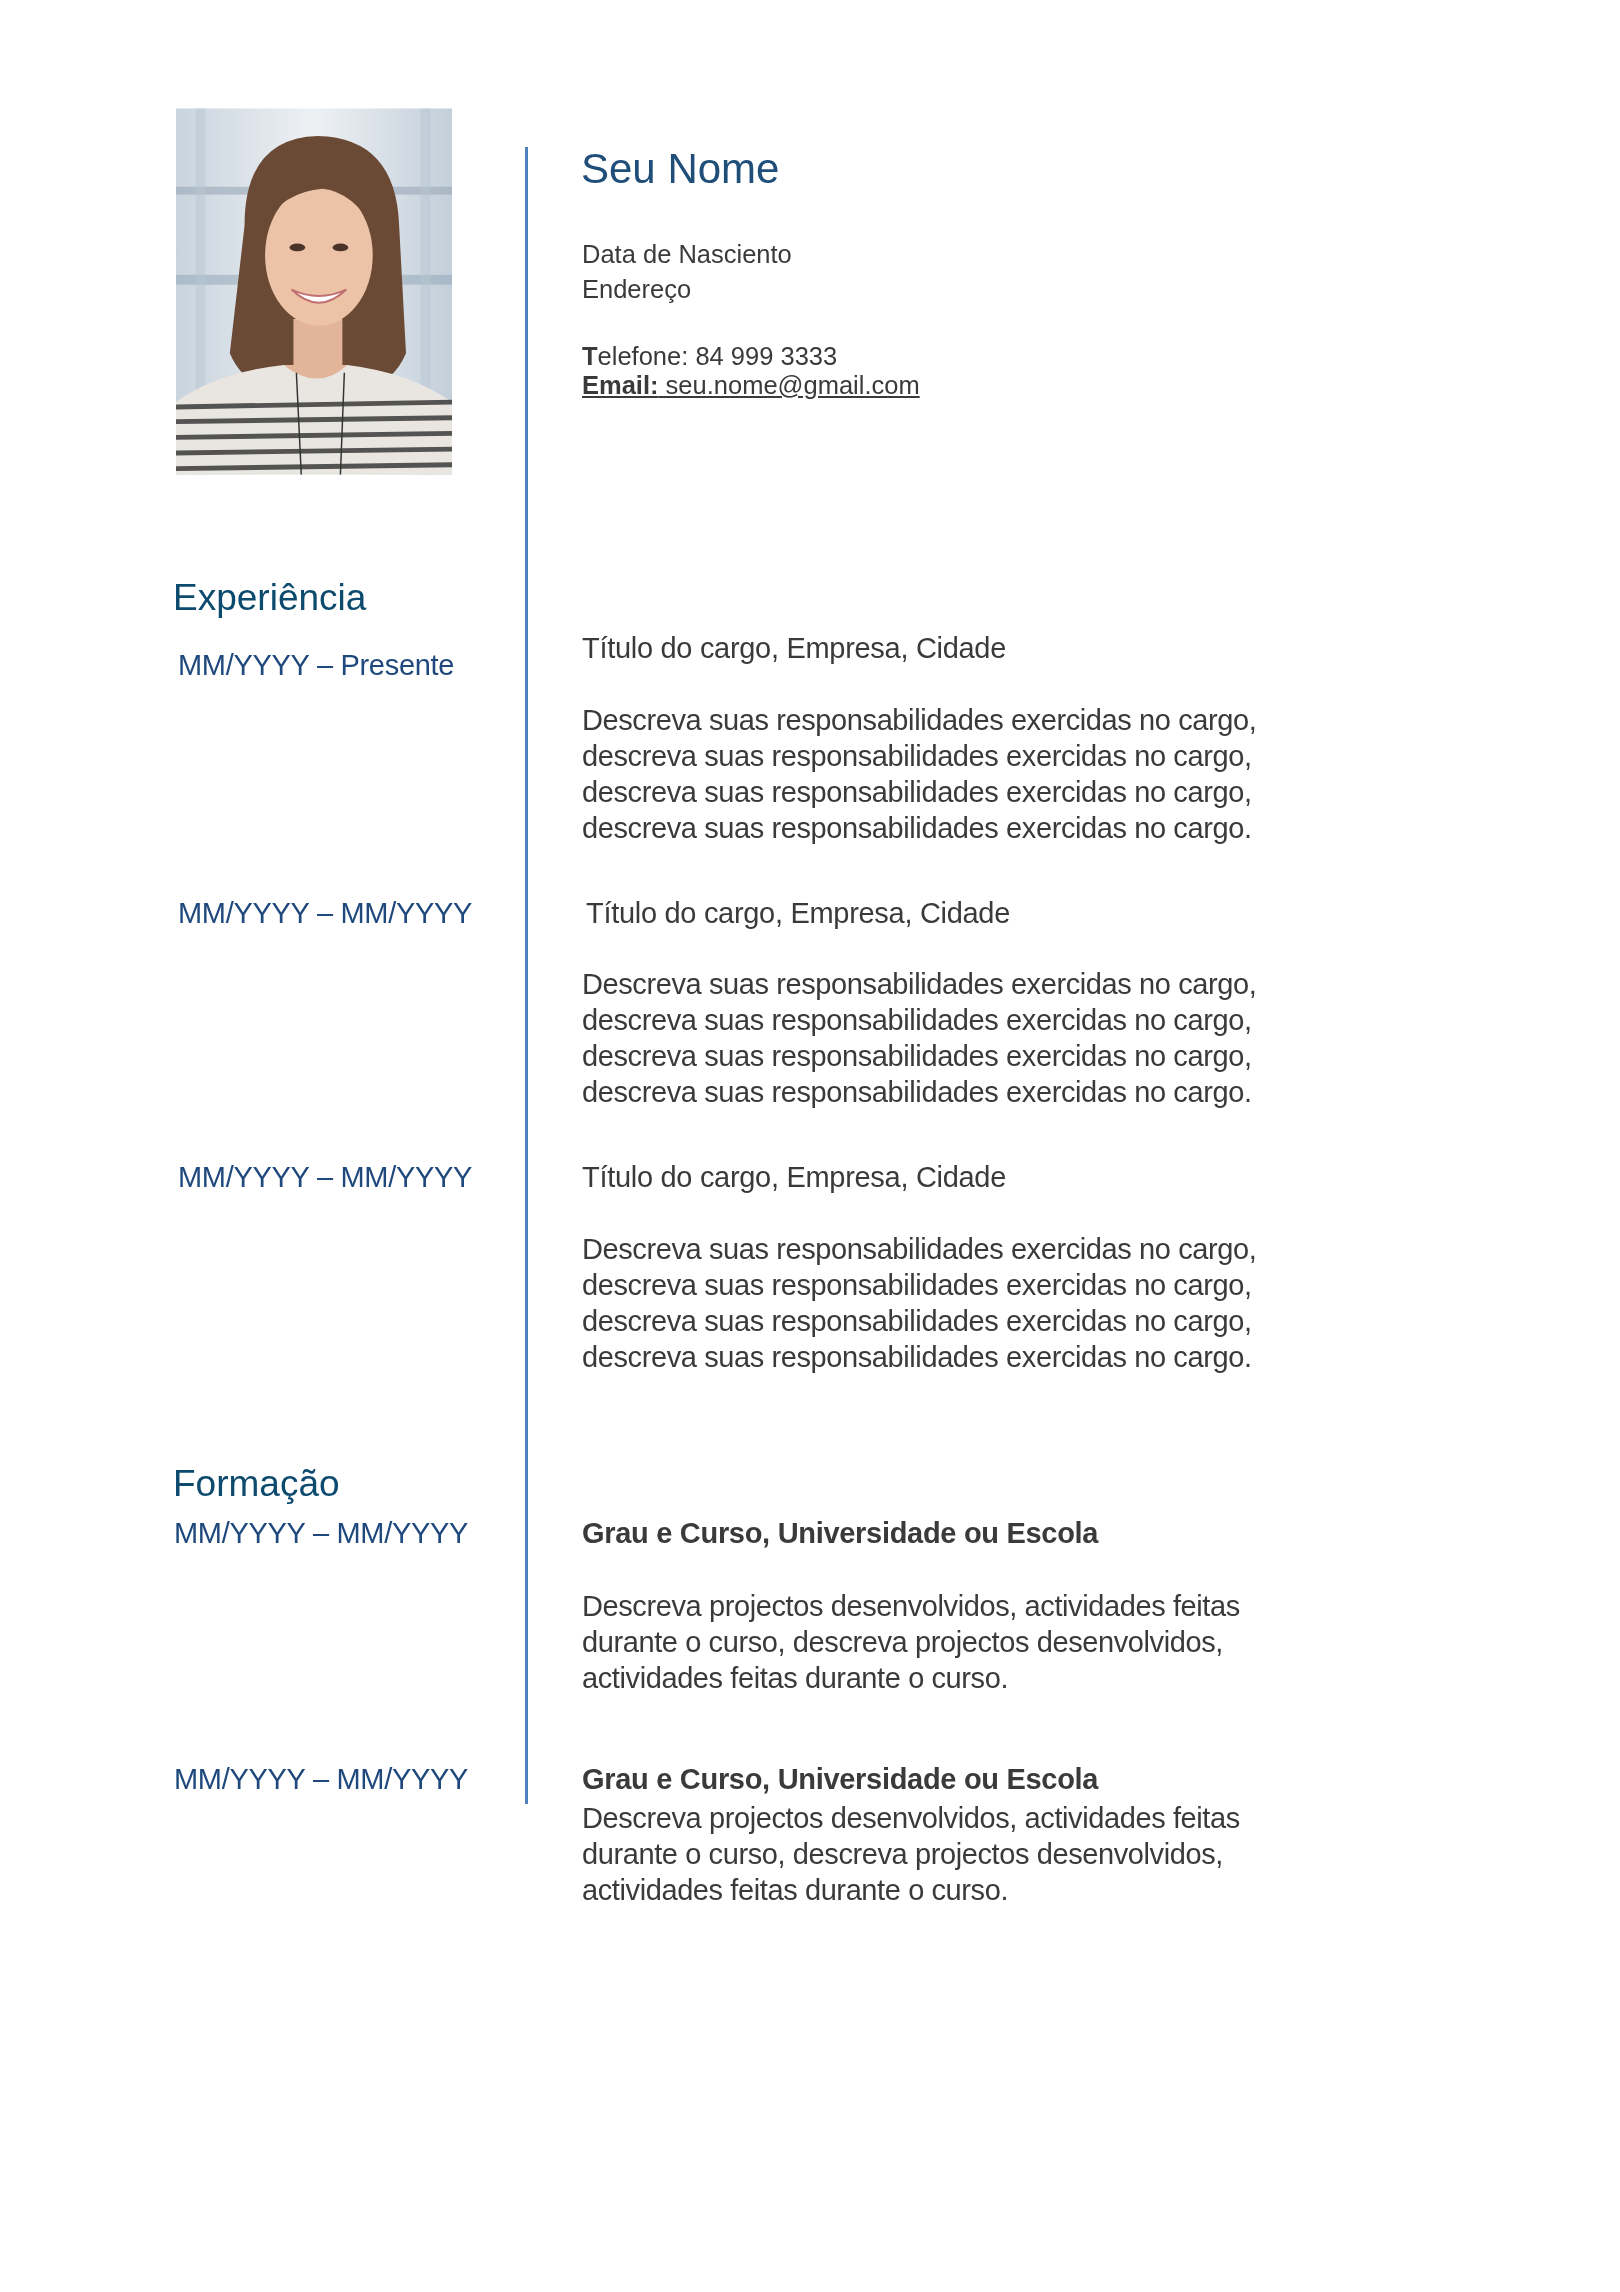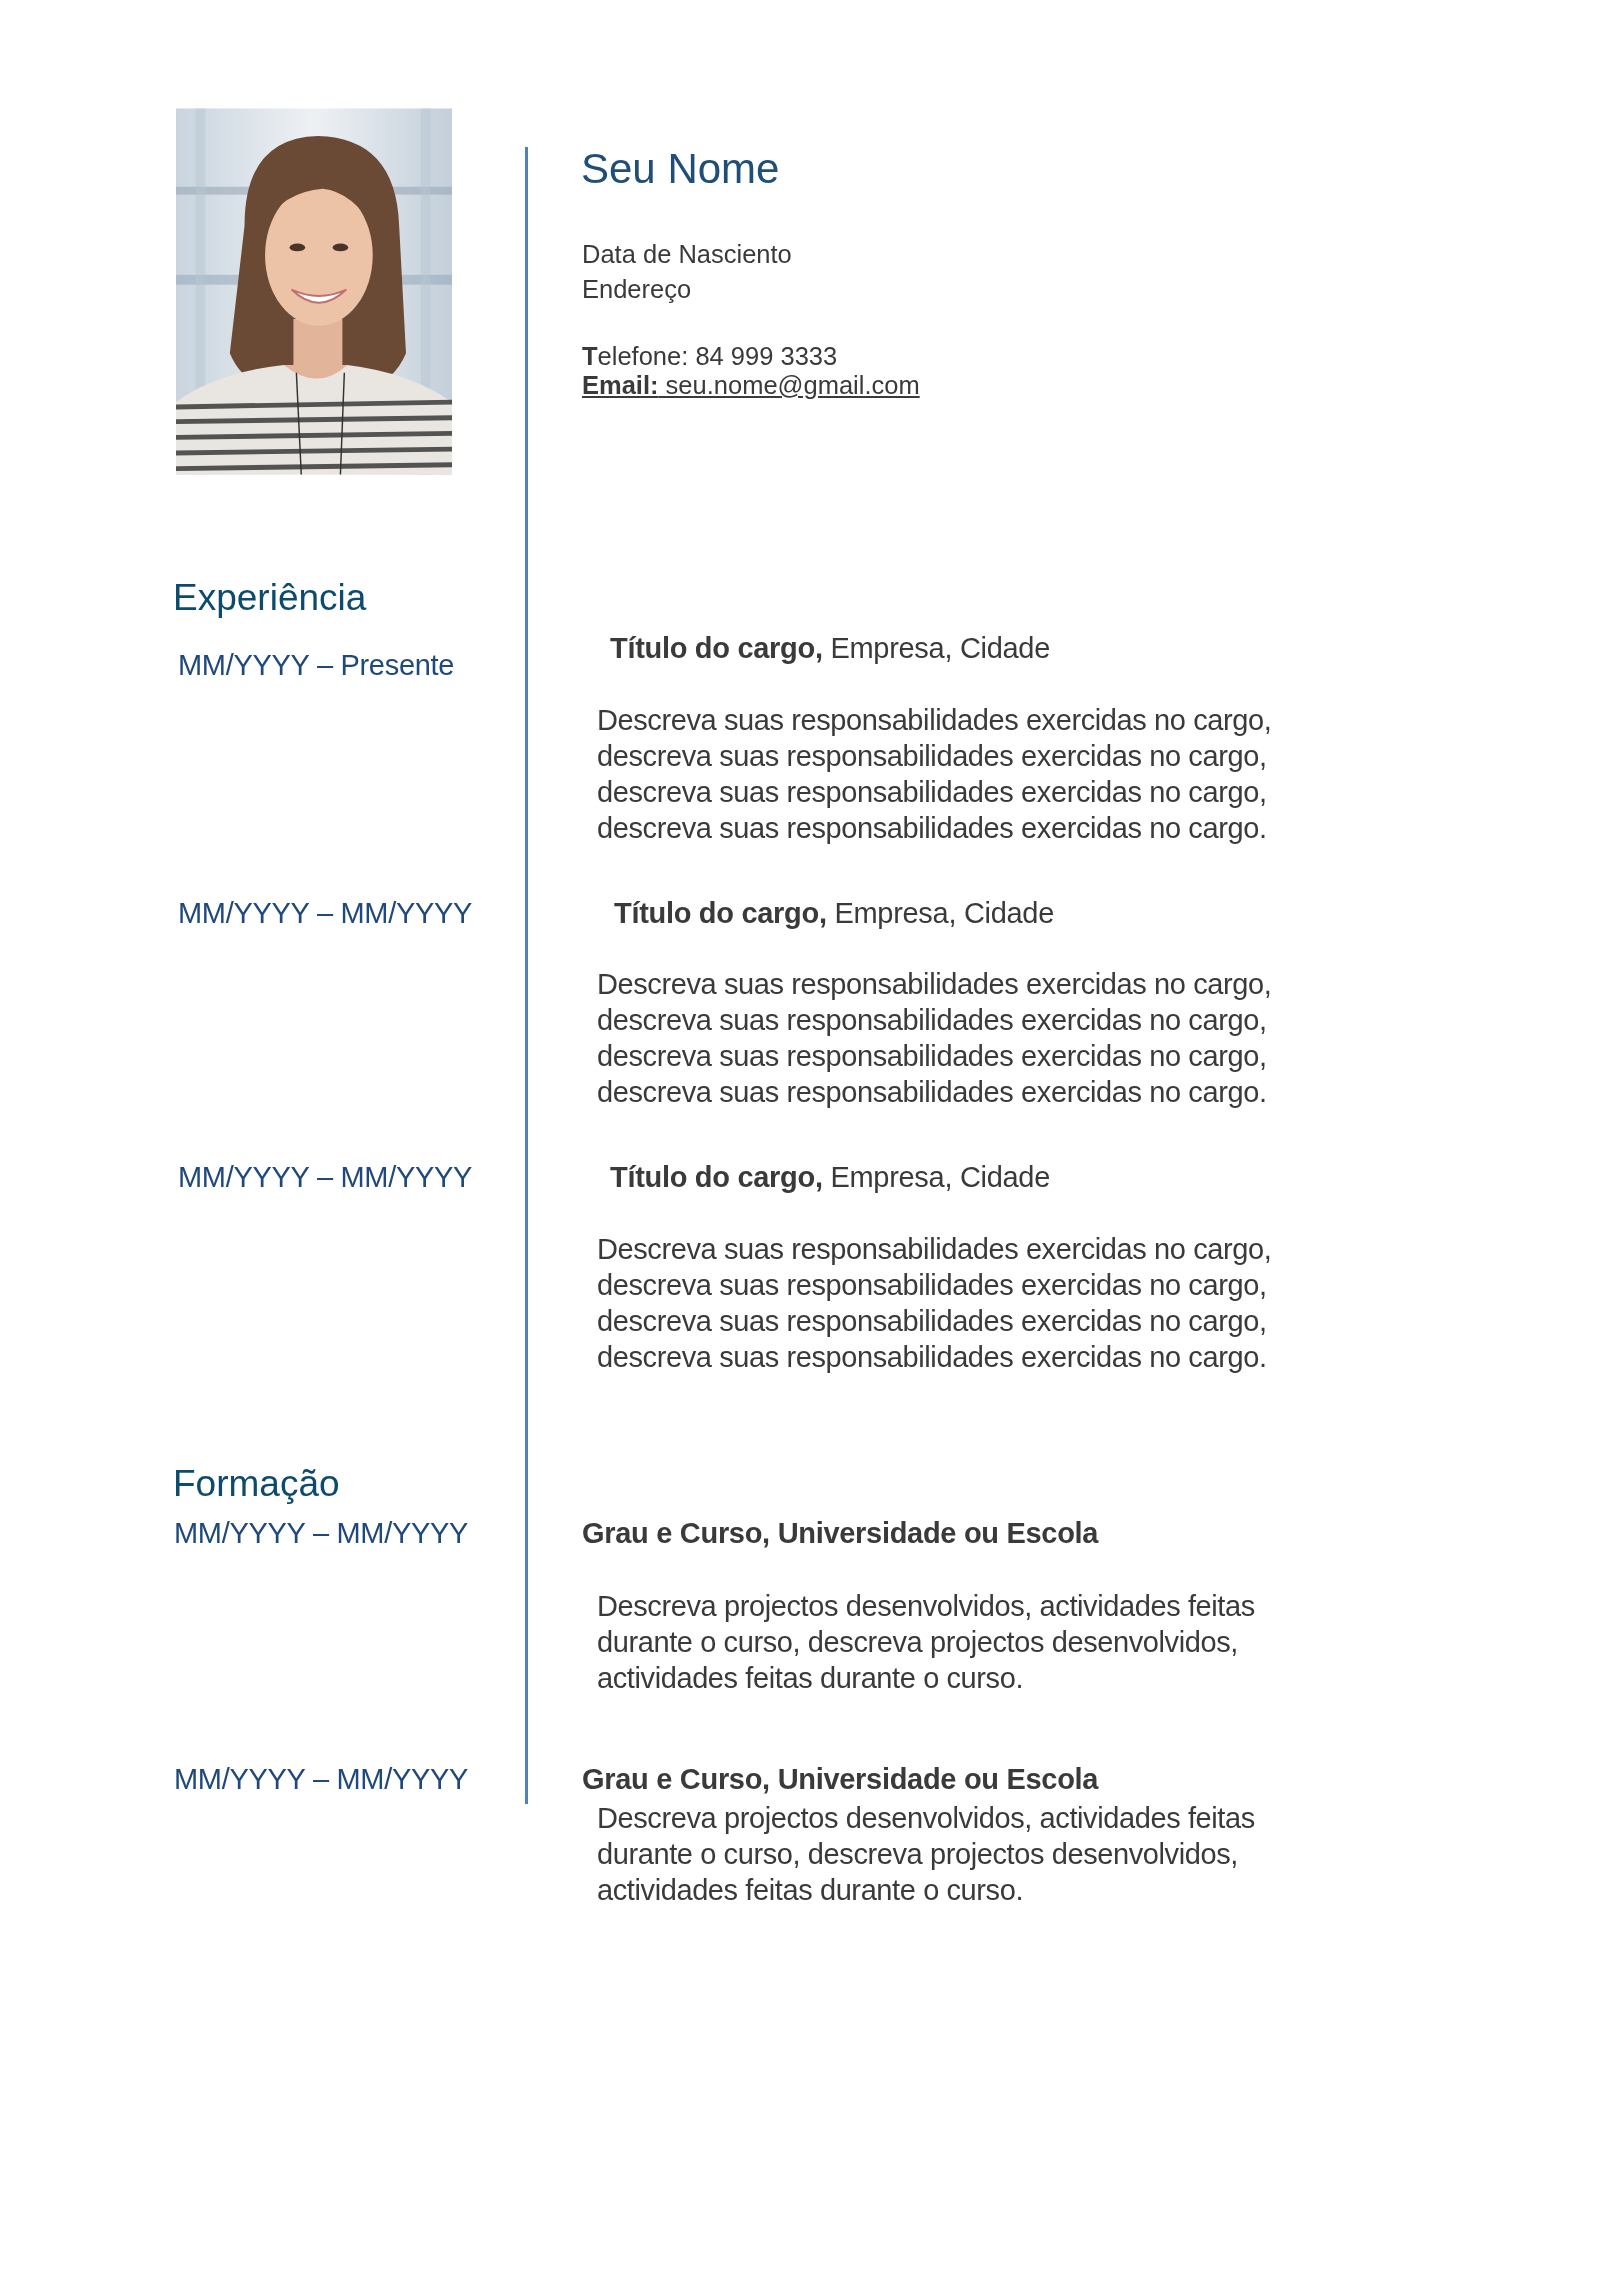--- a/index.html
+++ b/index.html
@@ -7,23 +7,23 @@
          font-family:"Liberation Sans", sans-serif; color:#3a3a3a; }
   .abs { position:absolute; white-space:nowrap; }
   .photo { position:absolute; left:176px; top:108px; width:276px; height:367px; overflow:hidden; }
   .vline { position:absolute; left:525px; top:147px; width:2.9px; height:1657px; background:#4f81bd; }
   .name { font-size:42px; color:#1f4e79; line-height:49px; }
   .contact { font-size:25.5px; color:#3a3a3a; line-height:32px; }
   .contact b { color:#3a3a3a; }
   .section { font-size:37px; color:#0c4a6e; line-height:43px;margin-top:40px; }
   .date { font-size:29px; color:#1f497d; line-height:35px; letter-spacing:-0.3px; }
   .title { font-size:29px; color:#3a3a3a; line-height:35px; letter-spacing:-0.3px; }
-  .title b { font-weight:bold;margin-left:28px; }
+  .title b { font-weight:normal; }
   .desc { font-size:29px; color:#3a3a3a; line-height:36px; letter-spacing:-0.4px; }
-  .desc span { display:block;margin-left:15px; }
+  .desc span { display:block; }
 </style>
 </head>
 <body>
 
 <div class="photo">
   <svg width="276" height="367" viewBox="0 0 282 374" xmlns="http://www.w3.org/2000/svg">
     <defs>
       <linearGradient id="bg" x1="0" y1="0" x2="1" y2="0">
         <stop offset="0" stop-color="#c9d4de"></stop>
         <stop offset="0.5" stop-color="#eef1f4"></stop>

